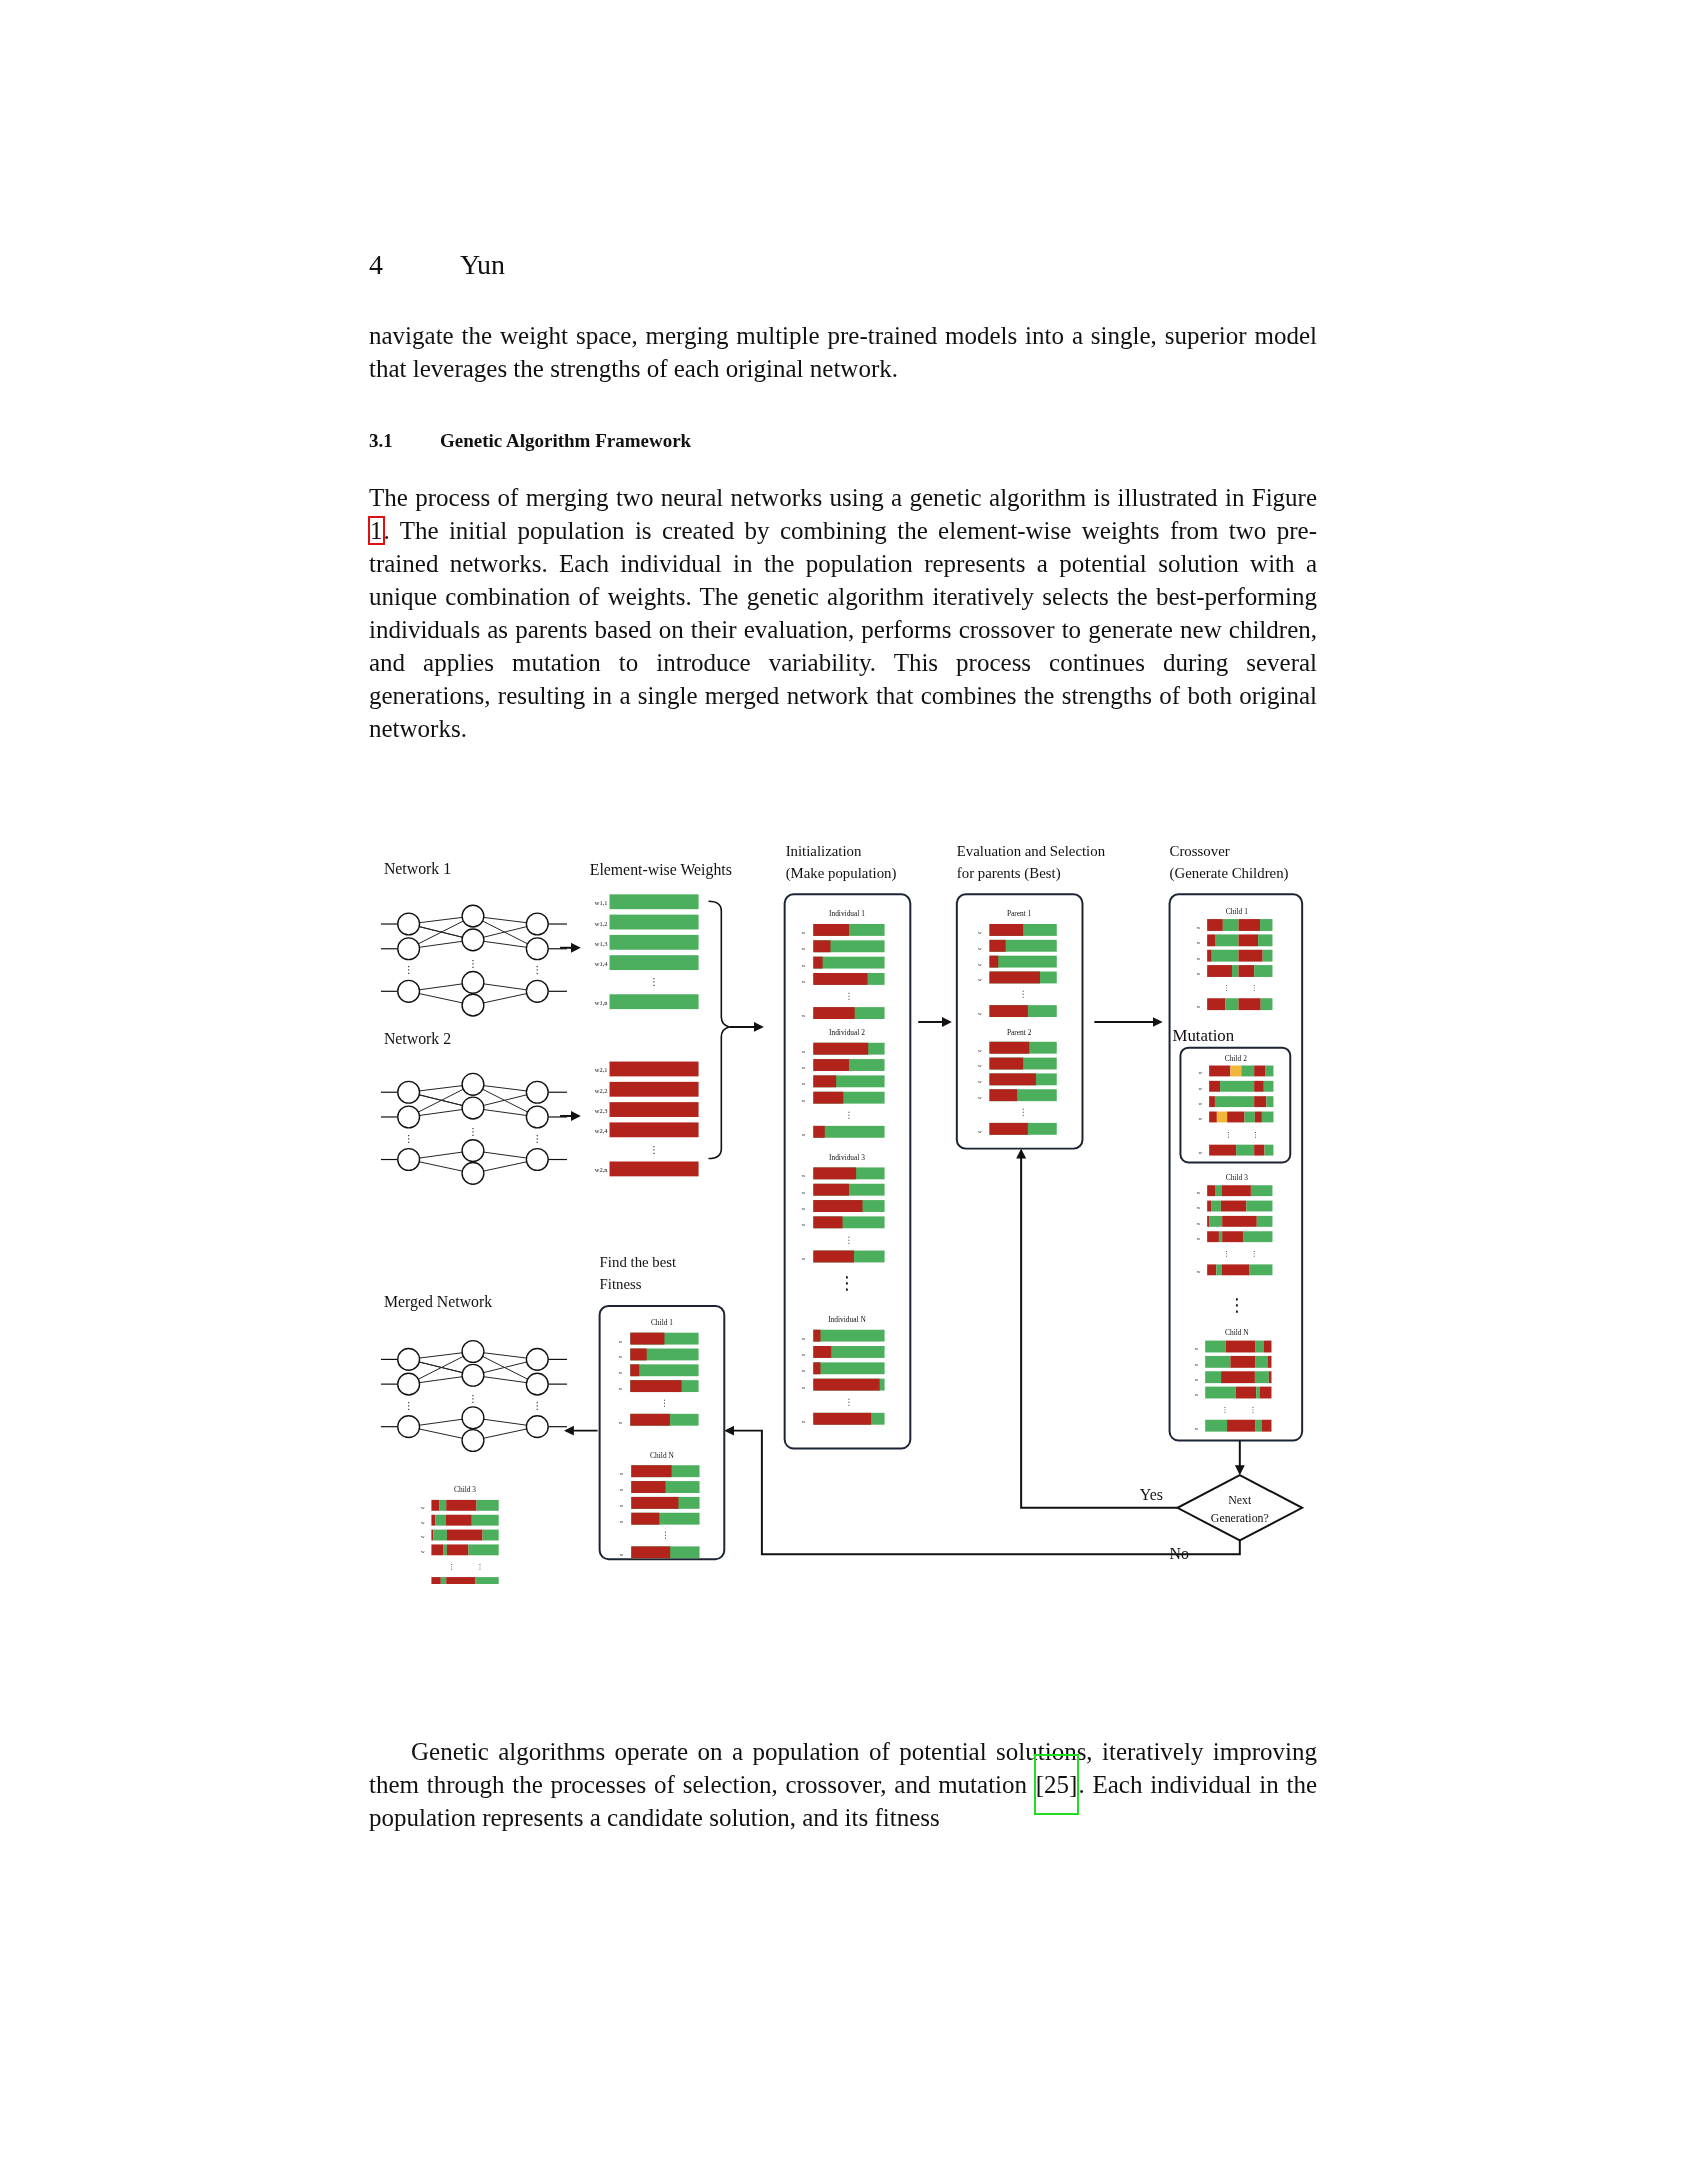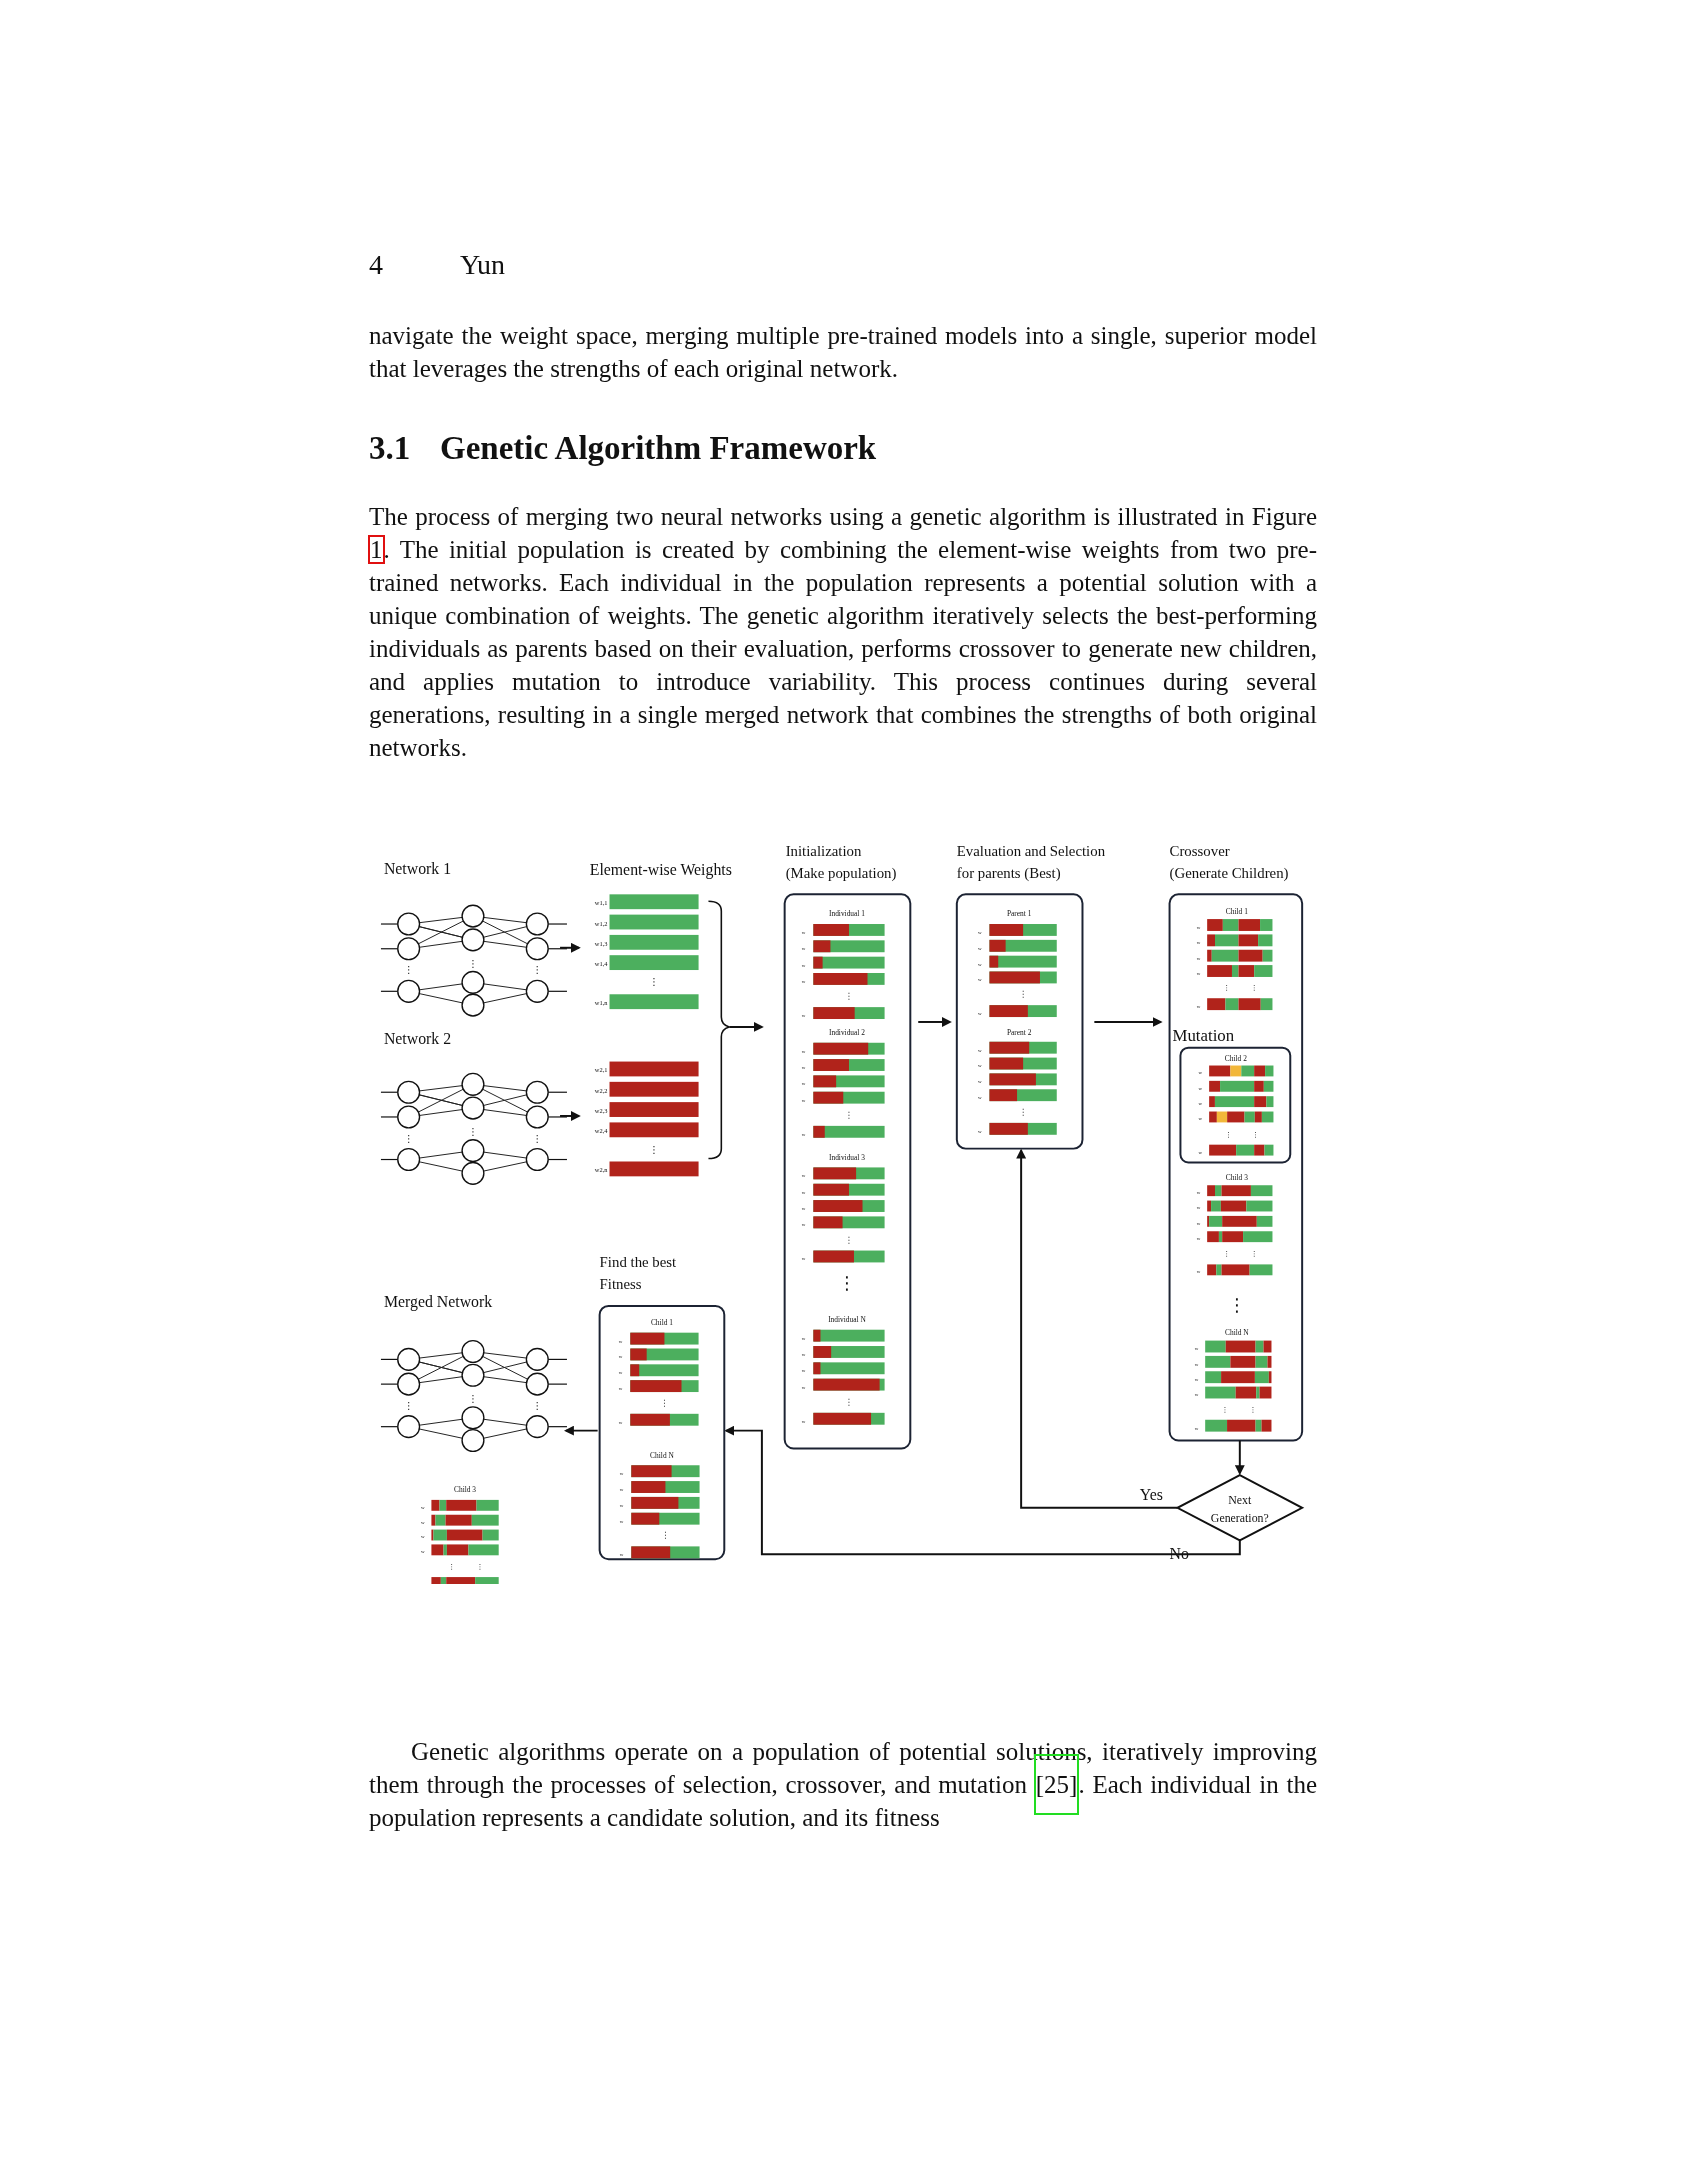--- a/index.html
+++ b/index.html
@@ -2,21 +2,21 @@
 <html><head>
 <meta charset="utf-8">
 <style>
   html,body{margin:0;padding:0;background:#fff;}
   body{width:1683px;height:2178px;position:relative;overflow:hidden;font-family:"Liberation Serif","DejaVu Serif",serif;color:#111;}
   .page{position:absolute;left:0;top:0;width:1683px;height:2178px;}
   .runhead{position:absolute;left:369px;top:249px;font-size:28px;}
   .runhead .pn{display:inline-block;width:91px;}
   .para{position:absolute;left:369px;width:948px;font-size:25px;line-height:33px;text-align:justify;}
   .para p{margin:0;}
-  .sec{position:absolute;left:369px;top:430px;font-size:33px;font-weight:bold;}
+  .sec{position:absolute;left:369px;top:430px;font-size:19px;font-weight:bold;}
   .sec .num{display:inline-block;width:71px;}
   .ref-red{outline:2px solid #e01010;outline-offset:-1px;padding:0 1px;}
   .ref-green{outline:2px solid #22dd22;outline-offset:-1px;padding:16px 1px;}
   .indent{text-indent:42px;}
   .caption{position:absolute;left:369px;top:1630px;width:948px;font-size:24px;text-align:center;}
   .caption b{font-weight:bold;}
   svg.fig{position:absolute;left:366px;top:832px;}
   svg text{font-family:"Liberation Serif","DejaVu Serif",serif;fill:#111;}
 </style>
 </head>
@@ -29,21 +29,21 @@
   </div>
 
   <div class="para" style="top:319px;">
     <p>navigate the weight space, merging multiple pre-trained models into a single, superior model that leverages the strengths of each original network.</p>
   </div>
 
   <div class="sec">
     <span class="num">3.1</span><span>Genetic Algorithm Framework</span>
   </div>
 
-  <div class="para" style="top:500px;">
+  <div class="para" style="top:481px;">
     <p><span>The process of merging two neural networks using a genetic algorithm is illustrated in Figure </span><span class="ref-red">1</span><span>. The initial population is created by combining the element-wise weights from two pre-trained networks. Each individual in the population represents a potential solution with a unique combination of weights. The genetic algorithm iteratively selects the best-performing individuals as parents based on their evaluation, performs crossover to generate new children, and applies mutation to introduce variability. This process continues during several generations, resulting in a single merged network that combines the strengths of both original networks.</span></p>
   </div>
 
   <svg class="fig" id="fig" width="960" height="752" viewBox="0 0 970 760">
       <defs>
         <marker id="ah" markerWidth="10" markerHeight="10" refX="8" refY="5" orient="auto" markerUnits="userSpaceOnUse">
           <path d="M0,0 L10,5 L0,10 z" fill="#111"></path>
         </marker>
       </defs>
       <text x="18" y="42" font-size="16" text-anchor="start">Network 1</text>

